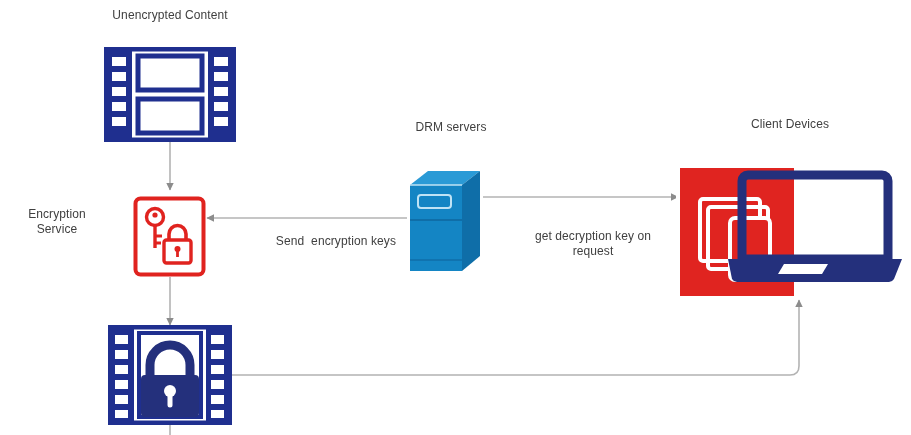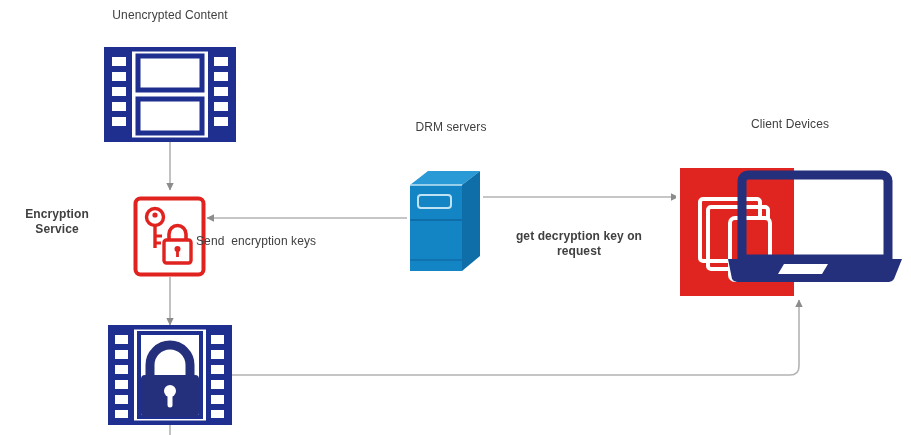--- a/index.html
+++ b/index.html
@@ -19,21 +19,21 @@
   }
   .lbl {
     position: absolute;
     color: #404040;
     font-size: 12px;
     line-height: 15px;
     letter-spacing: 0.1px;
     white-space: pre;
     text-align: center;
   }
-  .lbl.multi { white-space: pre-line; font-weight: bold; }
+  .lbl.multi { white-space: pre-line; }
   svg.layer {
     position: absolute;
     left: 0;
     top: 0;
     width: 911px;
     height: 435px;
     overflow: visible;
   }
   .node { position: absolute; }
 </style>
@@ -176,19 +176,19 @@
 
       <path d="M72,12 L206,12 A6,6 0 0 1 212,18 L212,96 L66,96 L66,18 A6,6 0 0 1 72,12 Z" fill="none" stroke="#24307c" stroke-width="9"></path>
 
       <path d="M52,96 L226,96 L218,116 A6,6 0 0 1 213,119 L61,119 A6,6 0 0 1 56,116 Z" fill="#24307c"></path>
 
       <path d="M108,101 L152,101 L146,111 L102,111 Z" fill="#ffffff"></path>
     </svg>
   </div>
   <div class="lbl" style="left:700px; top:86px; width:180px;margin-top:31px;">Client Devices</div>
 
-  <div class="lbl" style="left:196px; top:234px; width:200px; text-align:left;">Send  encryption keys</div>
+  <div class="lbl" style="left:196px; top:234px; width:200px; text-align:right;">Send  encryption keys</div>
 
-  <div class="lbl multi" style="left:489px; top:229px; width:180px;">get decryption key on
+  <div class="lbl multi" style="left:503px; top:229px; width:180px;">get decryption key on
 request</div>
 
 
 </div>
 
 </body></html>

